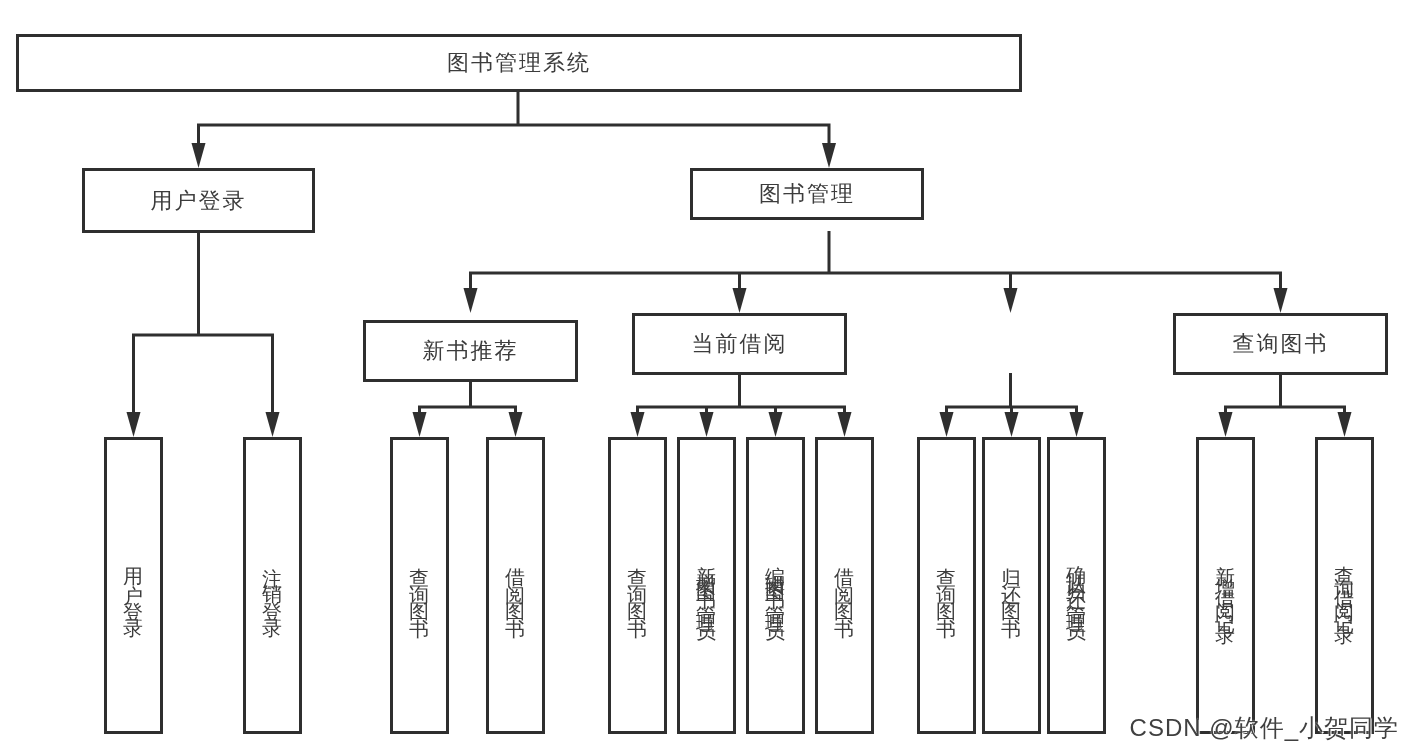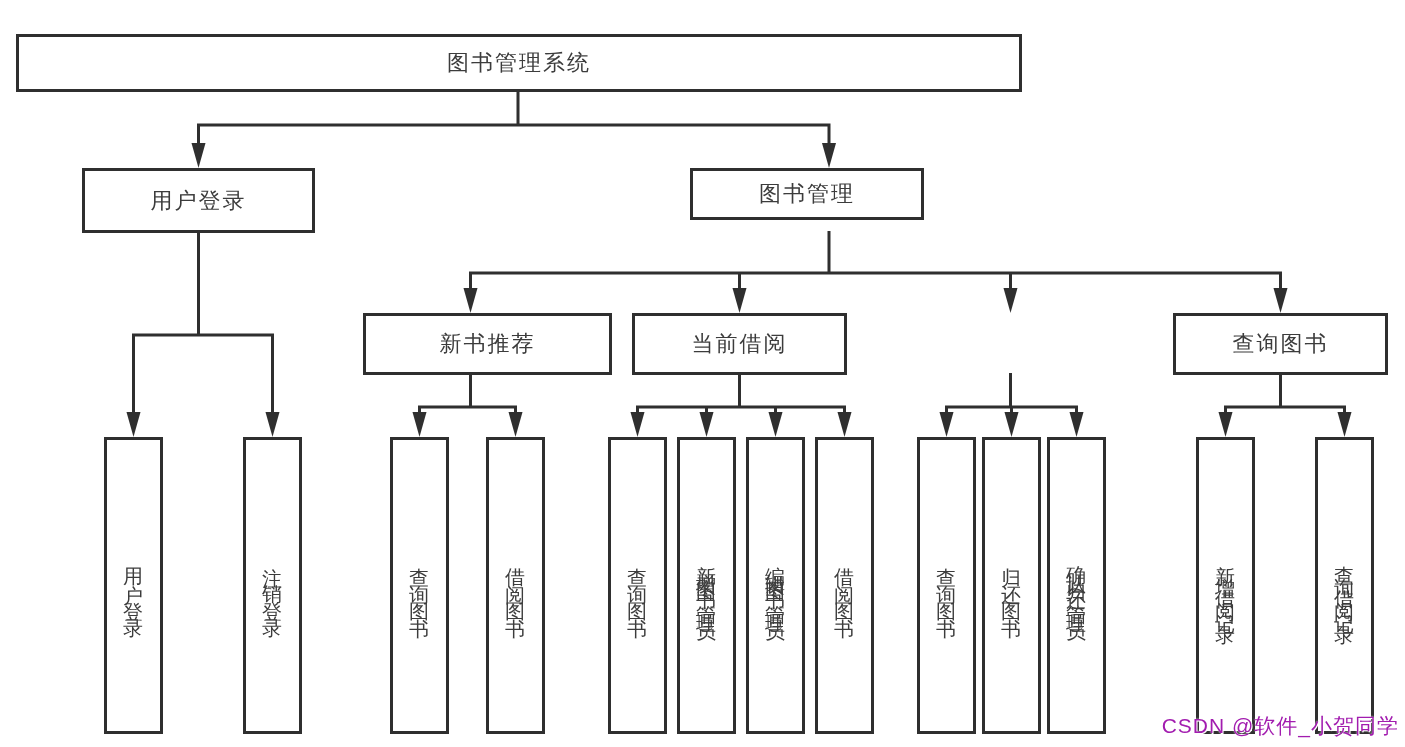--- a/index.html
+++ b/index.html
@@ -33,21 +33,21 @@
   }
   .sp4 { letter-spacing: 17px; }  
   .sp6 { letter-spacing: 12px; }  
   .sp9 { letter-spacing: 8px; }   
   
   #n-root   { left: 16px;  top: 14px;  width: 1006px; height: 58px; margin-top: 20px; }
   
   #n-login  { left: 82px;  top: 168px; width: 233px;  height: 65px; }
   #n-mgmt   { left: 690px; top: 168px; width: 234px;  height: 52px; text-align: center; }
   
-  #n-rec     { left: 363px;  top: 313px; width: 249px; height: 62px; }
+  #n-rec     { left: 363px;  top: 320px; width: 215px; height: 62px; }
   #n-borrow  { left: 632px;  top: 313px; width: 215px; height: 62px; }
   #n-current { left: 903px;  top: 313px; width: 215px; height: 62px; }
   #n-records { left: 1173px; top: 313px; width: 215px; height: 62px; }
   
   #n-login-login   { left: 104px;  }
   #n-login-logout  { left: 243px;  }
   #n-rec-query     { left: 390px;  }
   #n-rec-borrow    { left: 486px;  }
   #n-borrow-query  { left: 608px;  }
   #n-borrow-add    { left: 677px;  }
@@ -56,22 +56,22 @@
   #n-cur-query     { left: 917px;  }
   #n-cur-return    { left: 982px;  }
   #n-cur-confirm   { left: 1047px; }
   #n-recd-add      { left: 1196px; }
   #n-recd-query    { left: 1315px; }
   #watermark {
     position: absolute;
     right: 6px;
     top: 712px;
     z-index: 3;
-    font-size: 21px;
-    color: #a21caf;
+    font-size: 24px;
+    color: #404040;
     letter-spacing: 1px;
     text-shadow: 0 0 2px #ffffff, 1px 1px 0 #ffffff;
   }
 </style>
 </head>
 <body>
 
 <div id="stage">
 
   <svg id="wires" width="1405" height="747" viewBox="0 0 1405 747">

